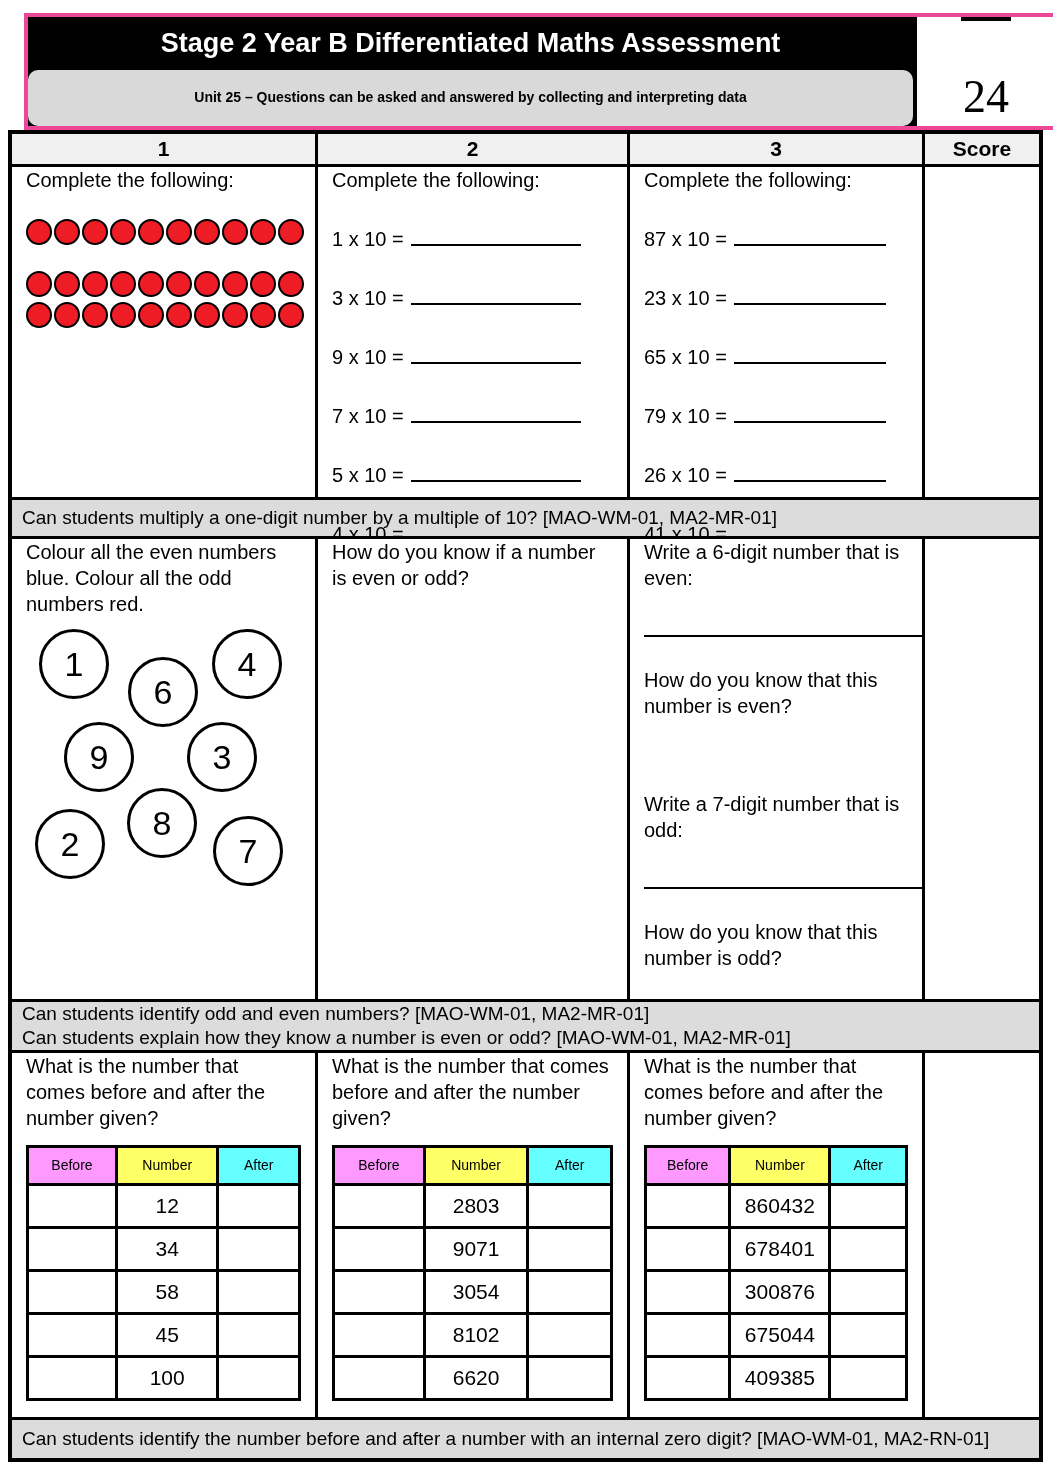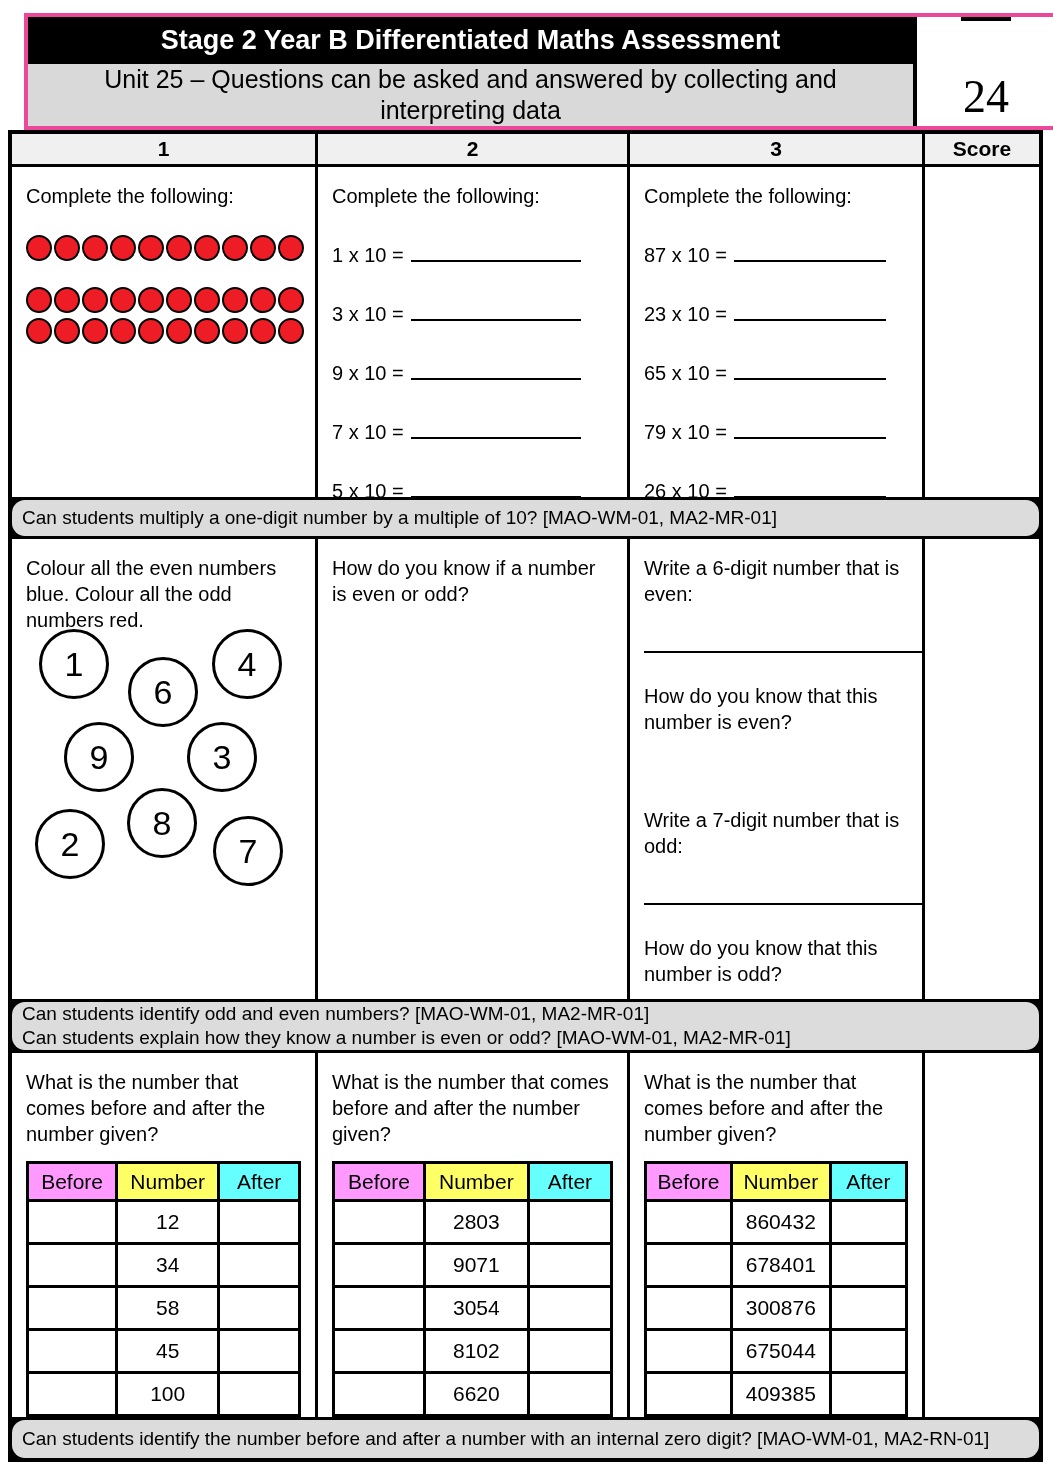--- a/index.html
+++ b/index.html
@@ -16,23 +16,23 @@
     position: absolute; left: 24px; top: 13px; width: 1035px; height: 117px;
     display: flex; border: 4px solid #ec4899; background: #000;
   }
   .top-left { width: 885px; display: flex; flex-direction: column; }
   .title-bar {
     height: 53px; background: #000; color: #fff;
     font-weight: bold; font-size: 27px;
     display: flex; align-items: center; justify-content: center;
   }
   .subtitle {
-    flex: 1; background: #D9D9D9; font-weight: normal; font-size: 25px;
+    flex: 1; background: #D9D9D9; font-weight: bold; font-size: 14px;
     display: flex; align-items: center; justify-content: center;
-    text-align: center; line-height: 1.25; padding: 0 12px;
+    text-align: center; line-height: 1.25; padding: 0 12px; border-radius: 10px;
   }
   .score-box {
     flex: 1; background: #fff; border-left: 4px solid #000;
     display: flex; flex-direction: column; align-items: center;
     justify-content: space-between; padding-bottom: 6px;
   }
   .score-bar { width: 50px; height: 4px; background: #000; margin-bottom: 5px; }
   .score-total { font-family: "Liberation Serif", serif; font-size: 46px; line-height: 1; }
 
   
@@ -44,23 +44,23 @@
     gap: 3px; background: #000; border: 4px solid #000;
   }
   .cell { background: #fff; }
   .colhead {
     background: #F0F0F0; display: flex; align-items: center; justify-content: center;
     font-weight: bold; font-size: 21px;
   }
   .band {
     grid-column: 1 / -1; background: var(--band-gray);
     display: flex; flex-direction: column; justify-content: center;
-    padding-left: 10px; font-size: 19px; line-height: 1.25; border-radius: 13px;
-  }
-  .qcell { padding: 16px 14px; font-size: 20px; line-height: 1.3; position: relative; }
+    padding-left: 10px; font-size: 19px; line-height: 1.25;
+  }
+  .qcell { padding: 0 14px; font-size: 20px; line-height: 1.3; position: relative; }
 
   
   .blank { display: inline-block; border-bottom: 2px solid #000; height: 20px; vertical-align: baseline; }
   .w135 { width: 135px; } .w150 { width: 150px; }
   .line-q { margin-top: 30px; white-space: nowrap; }
   .eq { margin-top: 33px; white-space: nowrap; }
   .eq .blank { margin-left: 7px; width: 170px; }
   .c3 .eq .blank { width: 152px; }
 
   
@@ -89,21 +89,21 @@
   .num-circle.c7 { left: 201px; top: 277px; }
 
   
   .q2 { margin-top: 30px; }
   .q3 { margin-top: 72px; }
   .blankline { display: block; width: 278px; height: 0; border-bottom: 2px solid #000; margin-top: 44px; }
 
   
   .bna { border-collapse: collapse; margin-top: 14px; }
   .bna th, .bna td { border: 3px solid #000; text-align: center; font-weight: normal; }
-  .bna th { height: 38px; font-size: 21px; }
+  .bna th { height: 38px; font-size: 14px; }
   .bna td { height: 43px; font-size: 21px; }
   .bna .w-before { width: 93px; } .bna .w-number { width: 106px; } .bna .w-after { width: 86px; }
   .th-before { background: var(--header-pink); }
   .th-number { background: var(--header-yellow); }
   .th-after  { background: var(--header-cyan); }
 </style>
 </head>
 <body>
 
 <div class="page">

